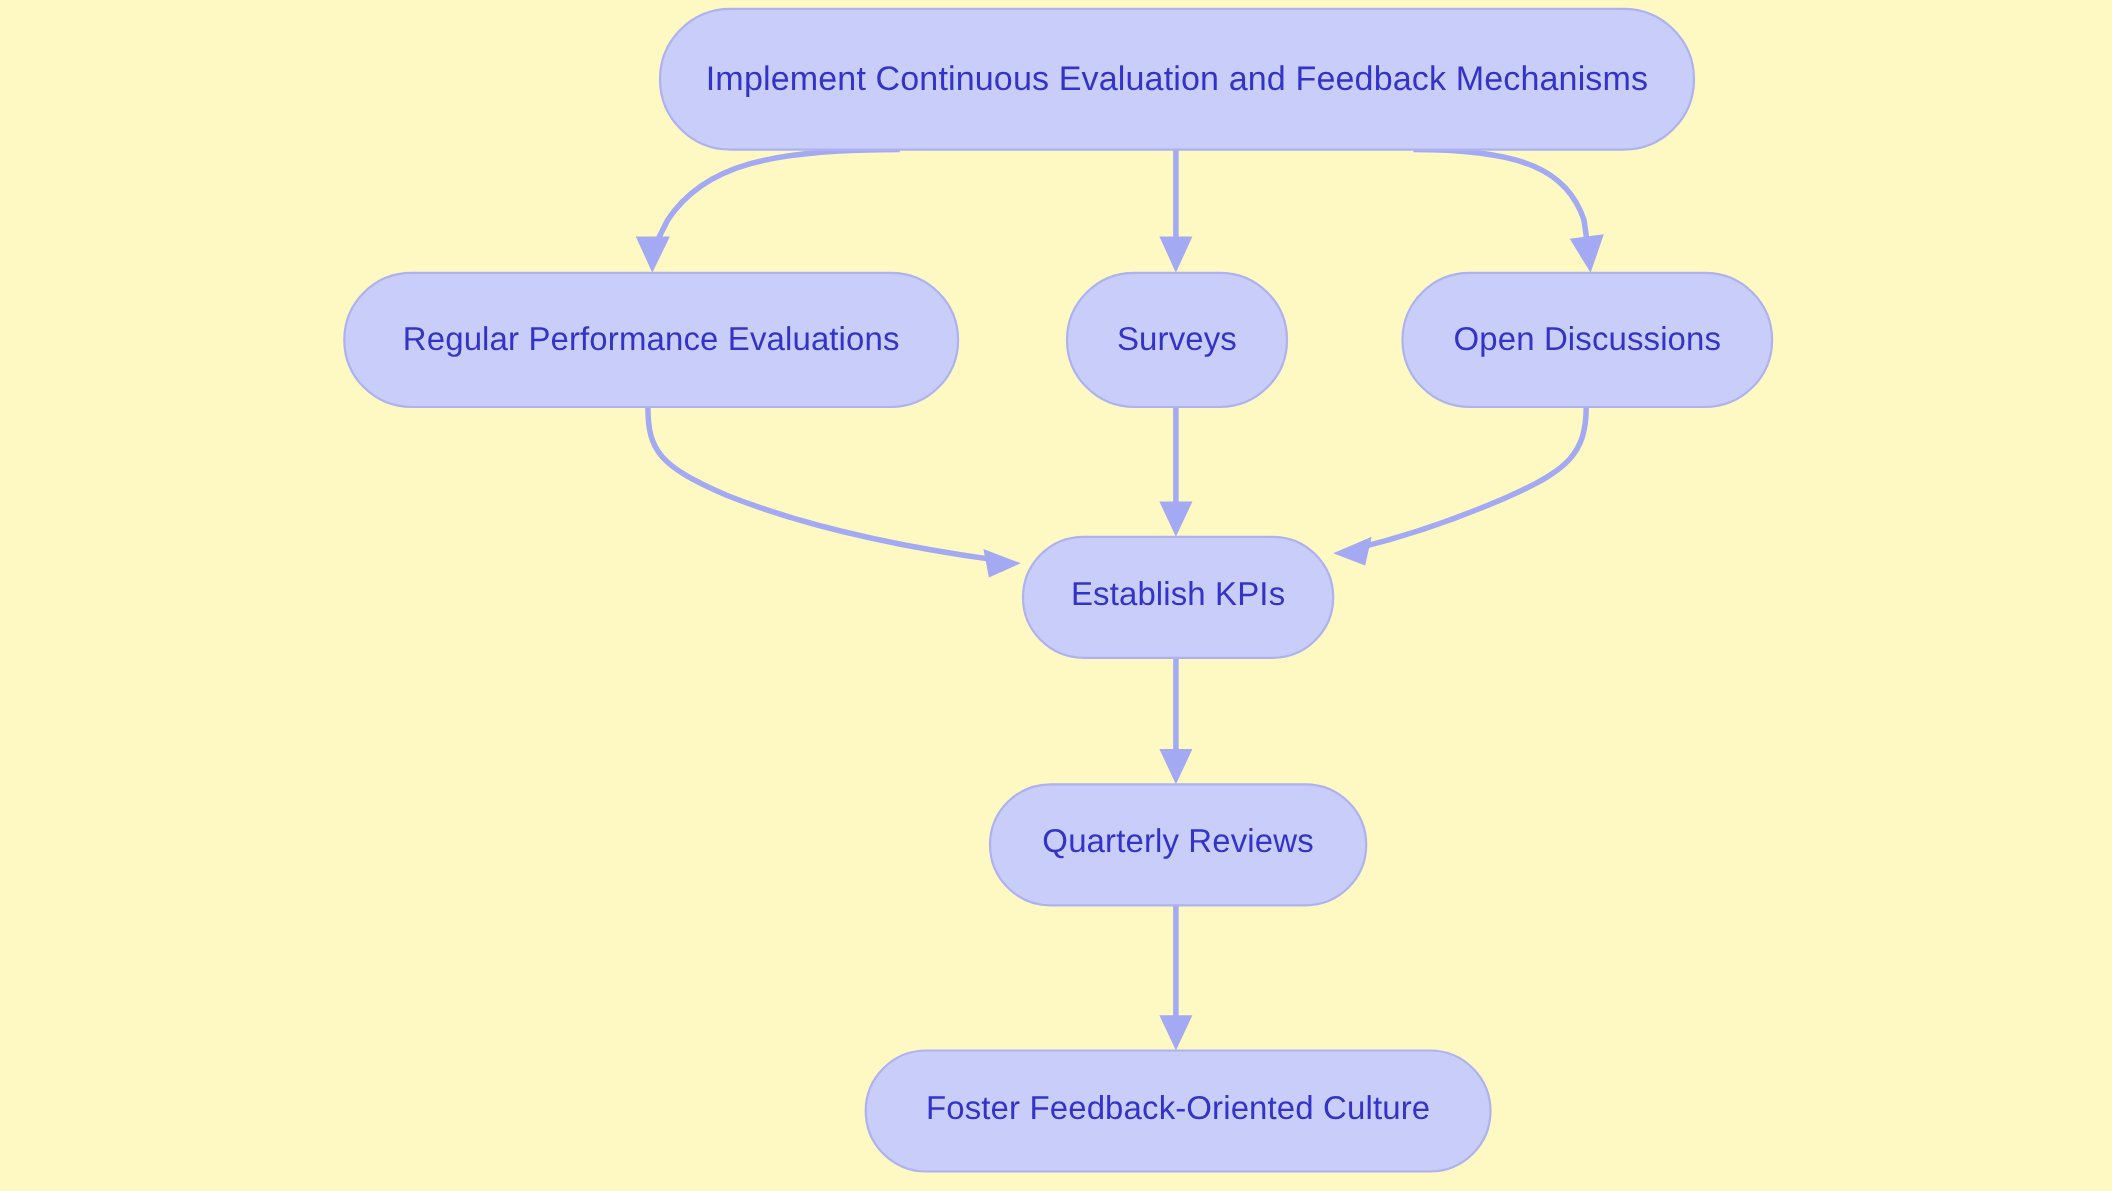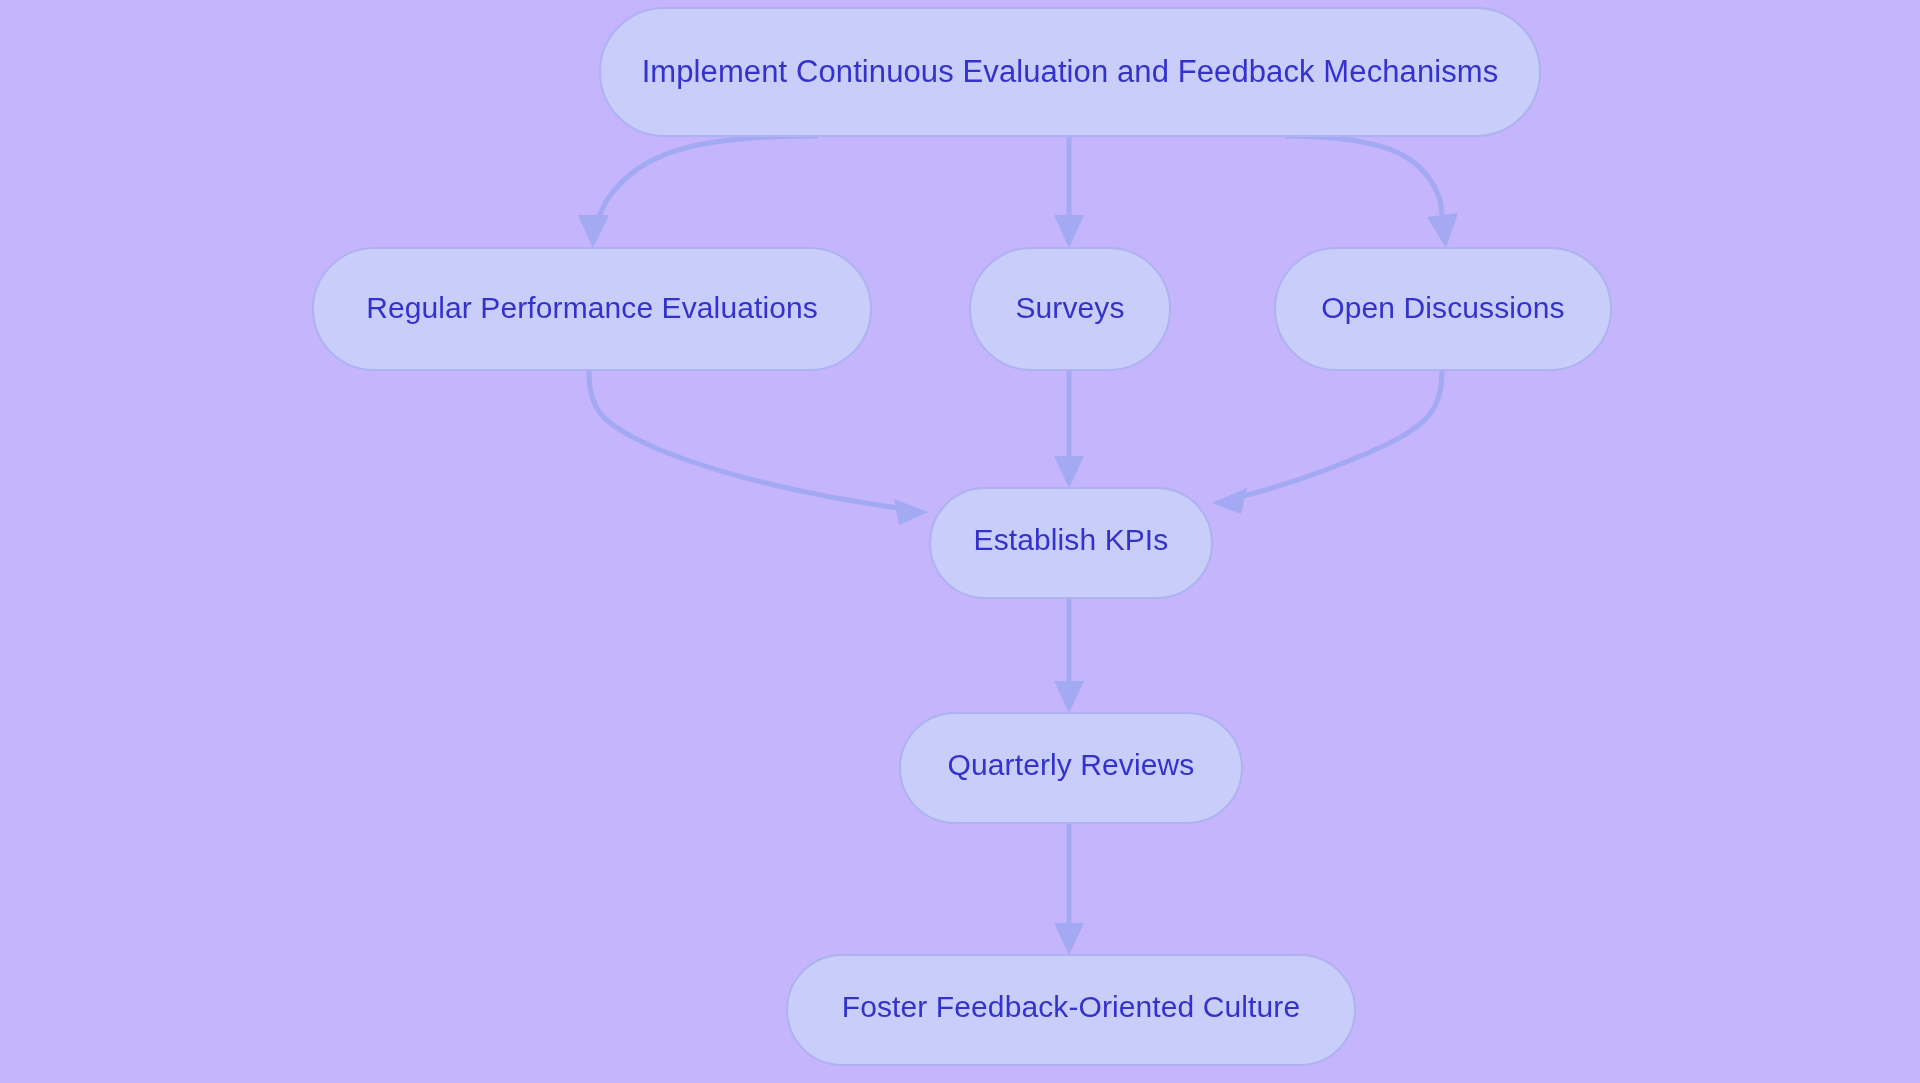--- a/index.html
+++ b/index.html
@@ -10,21 +10,21 @@
   body {
     width: 1920px;
     height: 1083px;
     font-family: "Liberation Sans", sans-serif;
     overflow: hidden;
   }
   #flowchart-root {
     position: relative;
     width: 1920px;
     height: 1083px;
-    background: #c4b5fd;
+    background: #fef9c3;
     text-decoration: underline;
   }
   svg#flow-svg {
     position: absolute;
     top: 0;
     left: 0;
     width: 1920px;
     height: 1083px;
     display: block;
   }

